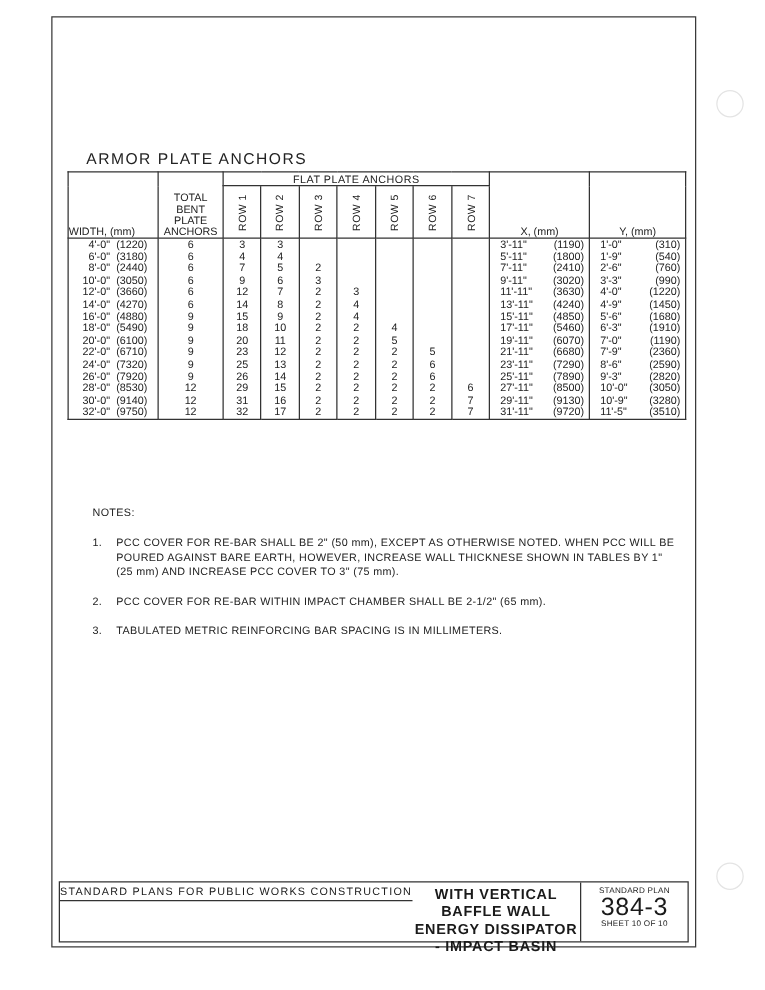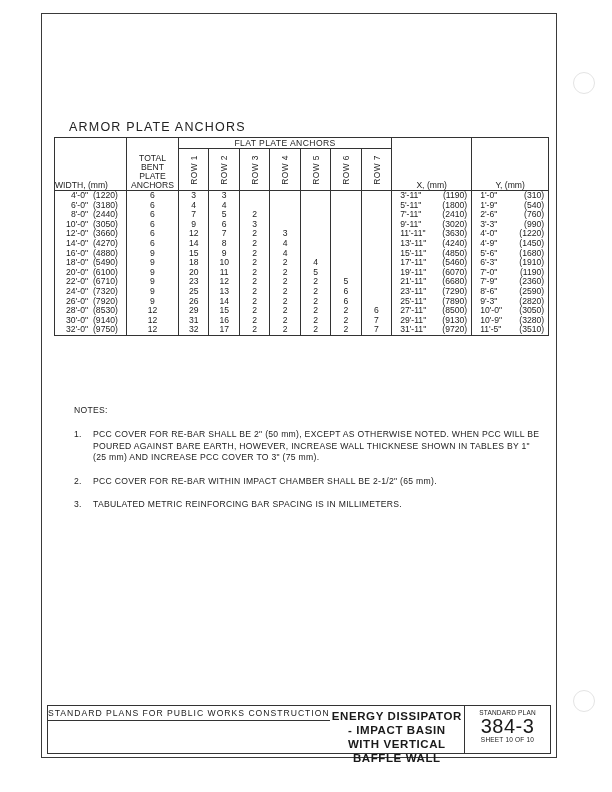--- a/index.html
+++ b/index.html
@@ -378,22 +378,22 @@
   <div class="note">
     <span class="note-num">3.</span>
     <span class="note-text">TABULATED METRIC REINFORCING BAR SPACING IS IN MILLIMETERS.</span>
   </div>
 </div>
 
 <div class="title-block">
   <div class="tb-left">
     <div class="tb-agency">STANDARD PLANS FOR PUBLIC WORKS CONSTRUCTION</div>
     <div class="tb-title">
+      <div>WITH VERTICAL BAFFLE WALL</div>
       <div>ENERGY DISSIPATOR - IMPACT BASIN</div>
-      <div>WITH VERTICAL BAFFLE WALL</div>
     </div>
   </div>
   <div class="tb-right">
     <div class="tb-std">STANDARD PLAN</div>
     <div class="tb-num">384-3</div>
     <div class="tb-sheet">SHEET 10 OF 10</div>
   </div>
 </div>
 
 </body></html>

